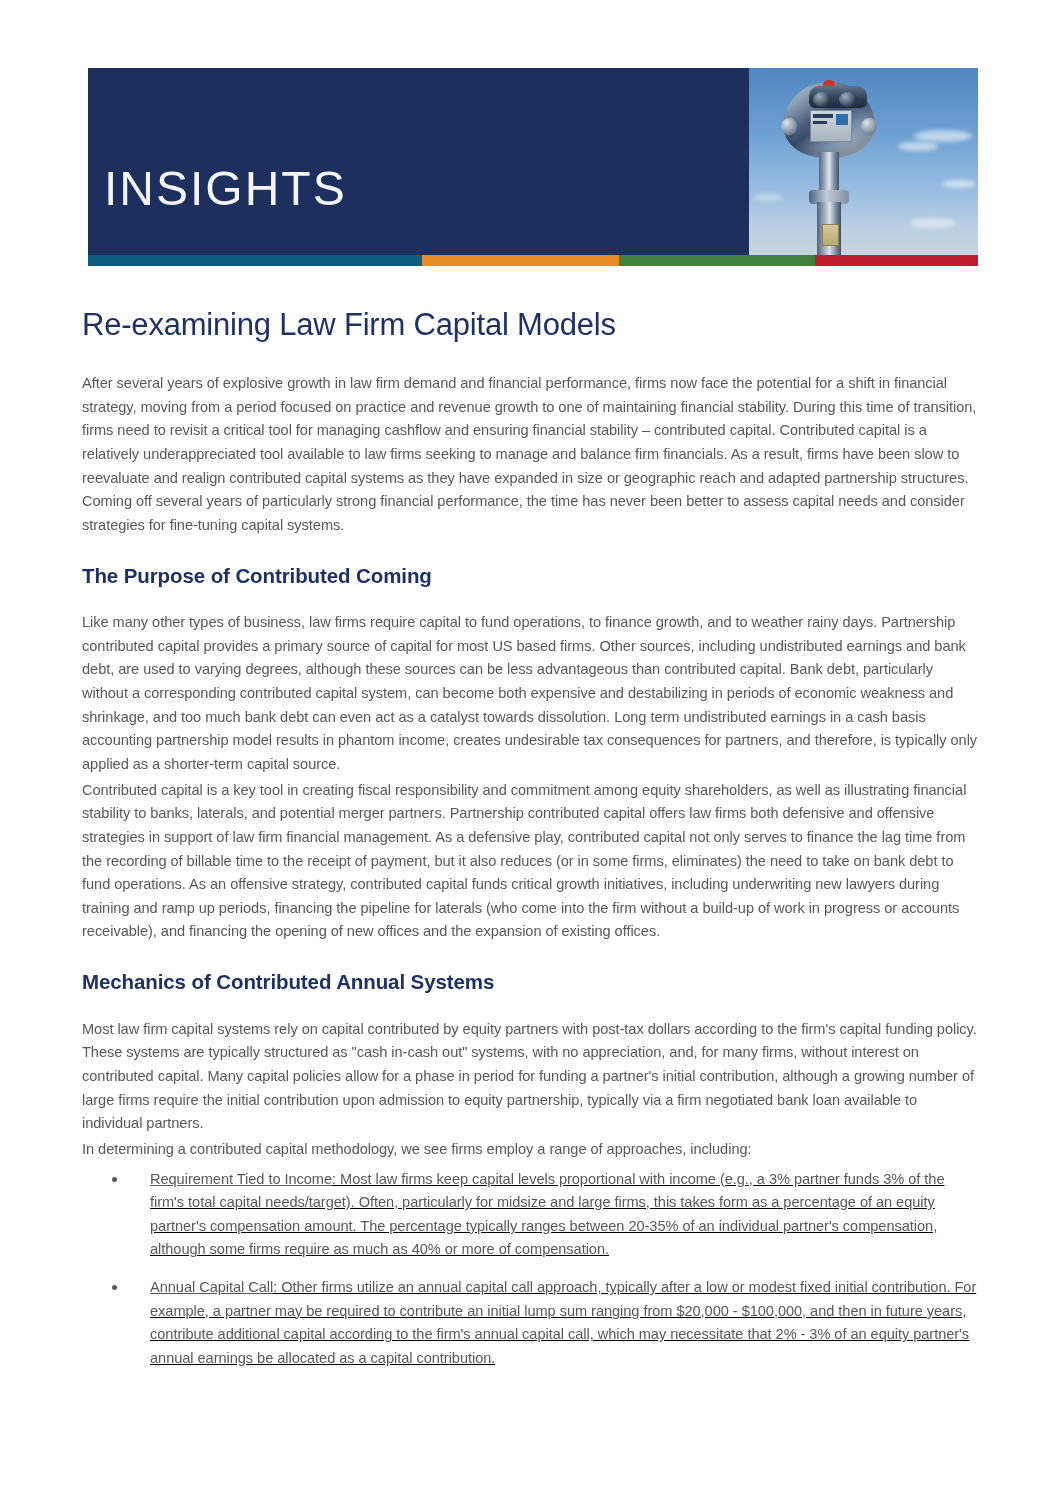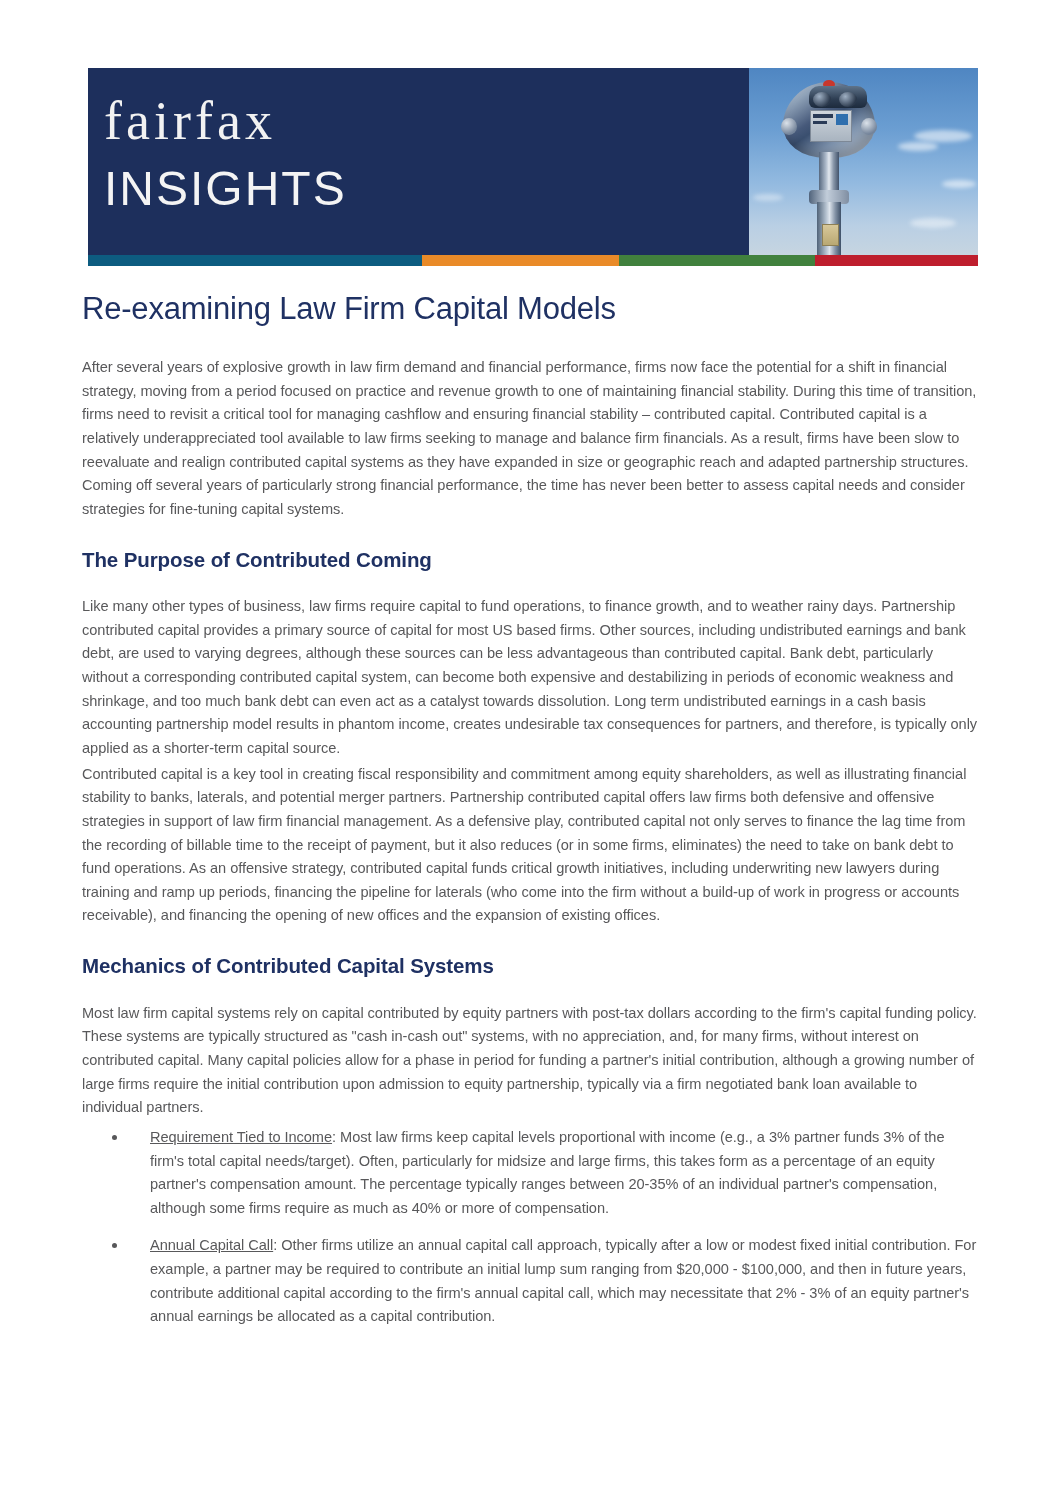--- a/index.html
+++ b/index.html
@@ -177,21 +177,21 @@
   .stripe span { display: block; height: 100%; }
   .stripe .s1 { flex: 0 0 37.5%; }
   .stripe .s2 { flex: 0 0 22.2%; }
   .stripe .s3 { flex: 0 0 22.0%; }
   .stripe .s4 { flex: 1 1 auto; }
 
   
   .content {
     position: absolute;
     left: 82px;
-    top: 292px;
+    top: 308px;
     width: 898px;
   }
   h1.doc-title {
     margin: 0 0 30px 0;
     font-family: "Liberation Sans", sans-serif;
     font-size: 31px;
     font-weight: 400;
     color: #1f3163;
     letter-spacing: -0.2px;
     line-height: 1.1;
@@ -212,20 +212,21 @@
     color: #58585a;
     text-align: left;
     letter-spacing: -0.05px;
   }
   p.body-text.gap-after { }
 
   ul.approach-list {
     margin: 6px 0 0 0;
     padding: 0;
     list-style: none;
+    text-decoration: underline;
   }
   ul.approach-list > li {
     position: relative;
     margin: 0 0 14px 0;
     padding-left: 68px;
     font-size: 14.6px;
     line-height: 1.62;
     color: #58585a;
     letter-spacing: -0.05px;
   }
@@ -255,21 +256,20 @@
 </style>
 </head>
 <body>
 
 <div class="page">
 
   <div class="banner" style="background: rgb(29, 47, 92);">
     <div class="banner-inner">
 
       <div class="banner-left" style="background: rgb(29, 47, 92);">
-        <div class="brand-fairfax">fairfax</div>
         <div class="brand-insights">INSIGHTS</div>
       </div>
 
       <div class="banner-photo">
         <span class="cloud c1"></span>
         <span class="cloud c2"></span>
         <span class="cloud c3"></span>
         <span class="cloud c4"></span>
         <span class="cloud c5"></span>
 
@@ -310,24 +310,25 @@
     <h1 class="doc-title" style="color: rgb(31, 49, 99);">Re-examining Law Firm Capital Models</h1>
 
     <p class="body-text gap-after" style="color: rgb(88, 88, 90);">After several years of explosive growth in law firm demand and financial performance, firms now face the potential for a shift in financial strategy, moving from a period focused on practice and revenue growth to one of maintaining financial stability. During this time of transition, firms need to revisit a critical tool for managing cashflow and ensuring financial stability – contributed capital. Contributed capital is a relatively underappreciated tool available to law firms seeking to manage and balance firm financials. As a result, firms have been slow to reevaluate and realign contributed capital systems as they have expanded in size or geographic reach and adapted partnership structures.  Coming off several years of particularly strong financial performance, the time has never been better to assess capital needs and consider strategies for fine-tuning capital systems.</p>
 
     <h2 class="section-heading" style="color: rgb(31, 49, 99);">The Purpose of Contributed Coming</h2>
 
     <p class="body-text" style="color: rgb(88, 88, 90);">Like many other types of business, law firms require capital to fund operations, to finance growth, and to weather rainy days. Partnership contributed capital provides a primary source of capital for most US based firms. Other sources, including undistributed earnings and bank debt, are used to varying degrees, although these sources can be less advantageous than contributed capital. Bank debt, particularly without a corresponding contributed capital system, can become both expensive and destabilizing in periods of economic weakness and shrinkage, and too much bank debt can even act as a catalyst towards dissolution. Long term undistributed earnings in a cash basis accounting partnership model results in phantom income, creates undesirable tax consequences for partners, and therefore, is typically only applied as a shorter-term capital source.</p>
 
     <p class="body-text" style="color: rgb(88, 88, 90);">Contributed capital is a key tool in creating fiscal responsibility and commitment among equity shareholders, as well as illustrating financial stability to banks, laterals, and potential merger partners. Partnership contributed capital offers law firms both defensive and offensive strategies in support of law firm financial management. As a defensive play, contributed capital not only serves to finance the lag time from the recording of billable time to the receipt of payment, but it also reduces (or in some firms, eliminates) the need to take on bank debt to fund operations. As an offensive strategy, contributed capital funds critical growth initiatives, including underwriting new lawyers during training and ramp up periods, financing the pipeline for laterals (who come into the firm without a build-up of work in progress or accounts receivable), and financing the opening of new offices and the expansion of existing offices.</p>
 
-    <h2 class="section-heading" style="color: rgb(31, 49, 99);">Mechanics of Contributed Capital Systems</h2>
+    <h2 class="section-heading" style="color: rgb(31, 49, 99);">Mechanics of Contributed Annual Systems</h2>
 
     <p class="body-text" style="color: rgb(88, 88, 90);">Most law firm capital systems rely on capital contributed by equity partners with post-tax dollars according to the firm's capital funding policy. These systems are typically structured as "cash in-cash out" systems, with no appreciation, and, for many firms, without interest on contributed capital. Many capital policies allow for a phase in period for funding a partner's initial contribution, although a growing number of large firms require the initial contribution upon admission to equity partnership, typically via a firm negotiated bank loan available to individual partners.</p>
 
+    <p class="body-text" style="color: rgb(88, 88, 90);">In determining a contributed capital methodology, we see firms employ a range of approaches, including:</p>
 
     <ul class="approach-list">
       <li style="color: rgb(88, 88, 90);">
         <span class="bullet-dot"></span>
         <span class="li-term">Requirement Tied to Income</span><span>: Most law firms keep capital levels proportional with income (e.g., a 3% partner funds 3% of the firm's total capital needs/target). Often, particularly for midsize and large firms, this takes form as a percentage of an equity partner's compensation amount. The percentage typically ranges between 20-35% of an individual partner's compensation, although some firms require as much as 40% or more of compensation.</span>
       </li>
       <li style="color: rgb(88, 88, 90);">
         <span class="bullet-dot"></span>
         <span class="li-term">Annual Capital Call</span><span>: Other firms utilize an annual capital call approach, typically after a low or modest fixed initial contribution. For example, a partner may be required to contribute an initial lump sum ranging from $20,000 - $100,000, and then in future years, contribute additional capital according to the firm's annual capital call, which may necessitate that 2% - 3% of an equity partner's annual earnings be allocated as a capital contribution.</span>
       </li>

